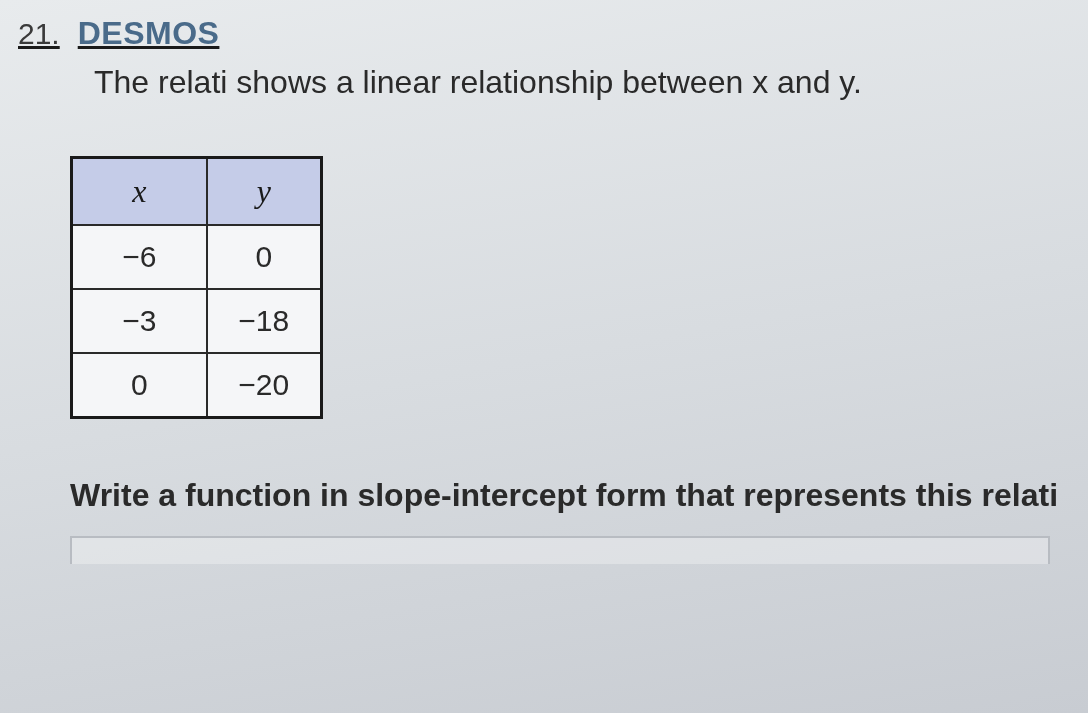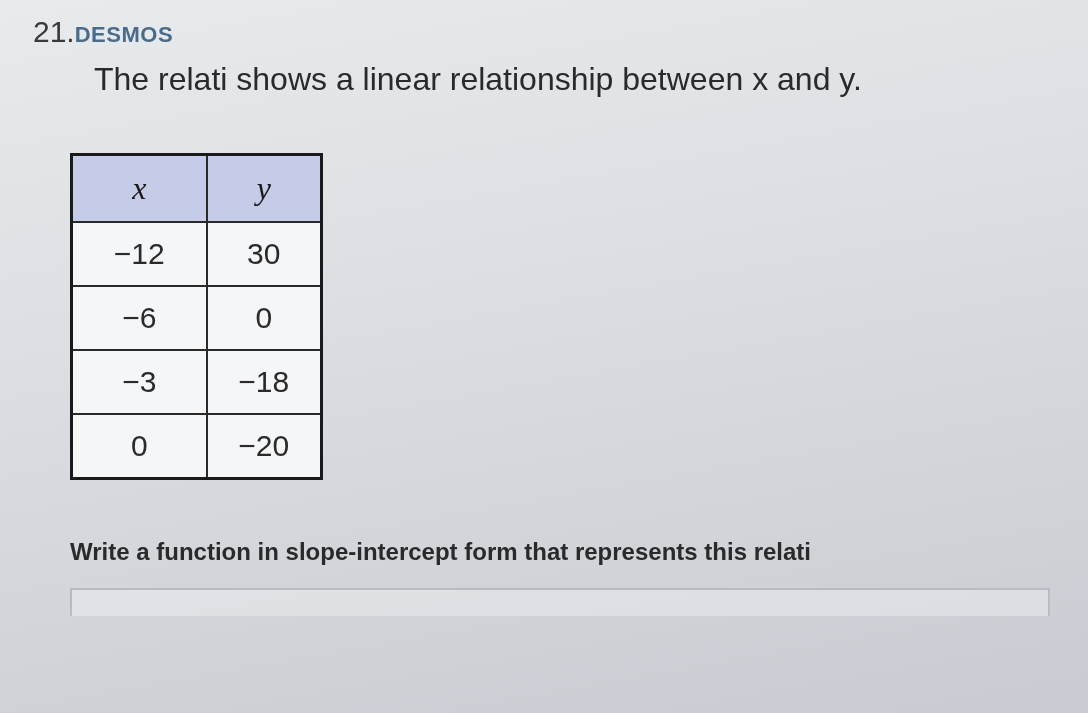--- a/index.html
+++ b/index.html
@@ -13,29 +13,31 @@
       width: 1088px;
       height: 713px;
       padding: 15px 0 0 0;
       color: #1a1a1a;
       overflow: hidden;
       position: relative;
     }
     .question-header {
       display: flex;
       align-items: baseline;
-      padding-left: 33px;
+      gap: 18px;
+      padding-left: 18px;
+      text-decoration: underline;
     }
     .question-number {
       font-size: 30px;
       color: #3a3a3a;
       font-weight: 400;
     }
     .question-source {
-      font-size: 22px;
+      font-size: 32px;
       color: #4a6b8a;
       font-weight: 700;
       letter-spacing: 0.5px;
     }
     .question-text {
       font-size: 32px;
       color: #2a2a2a;
       margin-left: 94px;
       margin-top: 12px;
       font-weight: 400;
@@ -65,21 +67,21 @@
     .data-table td {
       font-size: 30px;
       font-weight: 400;
       padding: 14px 0;
       border: 2px solid #2a2a2a;
       text-align: center;
       background-color: #f5f6f8;
       color: #2a2a2a;
     }
     .instruction {
-      font-size: 24px;
+      font-size: 32px;
       color: #2a2a2a;
       font-weight: 700;
       margin-left: 70px;
       margin-top: 58px;
       white-space: nowrap;
     }
     .answer-box {
       margin-left: 70px;
       margin-top: 22px;
       width: 980px;
@@ -105,24 +107,20 @@
 
 <table class="data-table">
   <thead>
     <tr>
       <th class="col-x">x</th>
       <th class="col-y">y</th>
     </tr>
   </thead>
   <tbody>
     <tr>
-      <td>−12</td>
-      <td>30</td>
-    </tr>
-    <tr>
       <td>−6</td>
       <td>0</td>
     </tr>
     <tr>
       <td>−3</td>
       <td>−18</td>
     </tr>
     <tr>
       <td>0</td>
       <td>−20</td>

